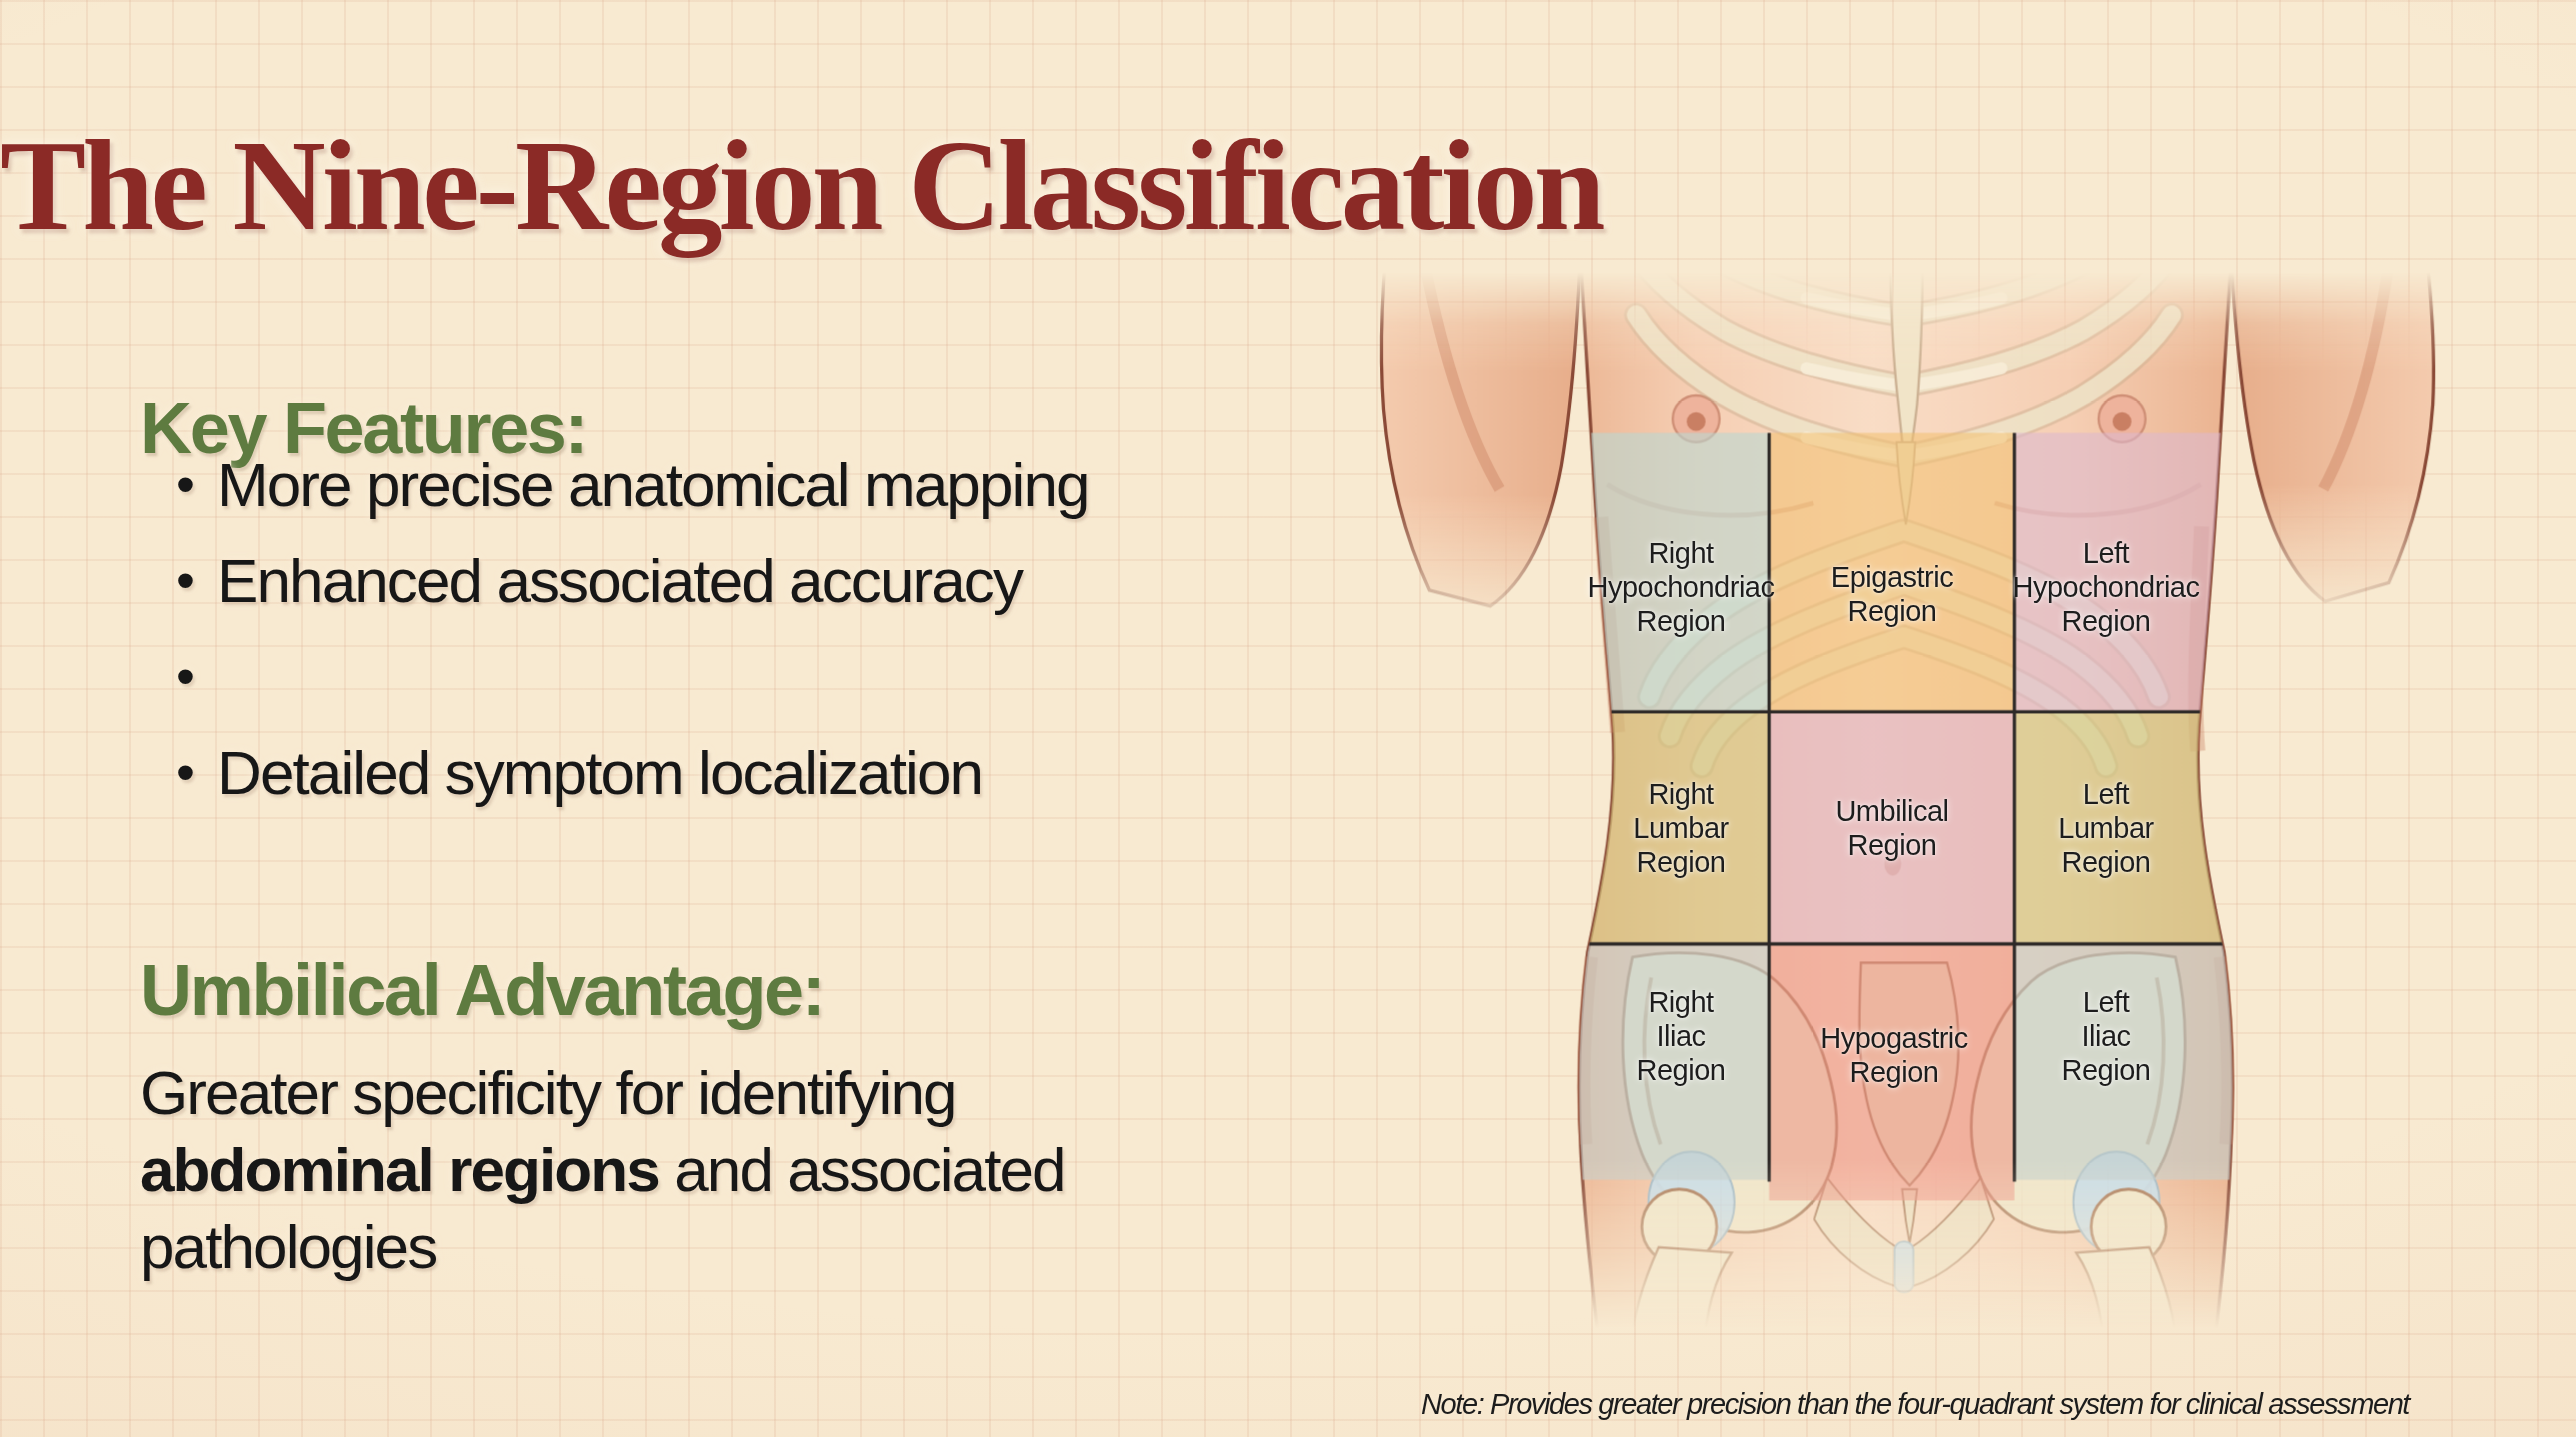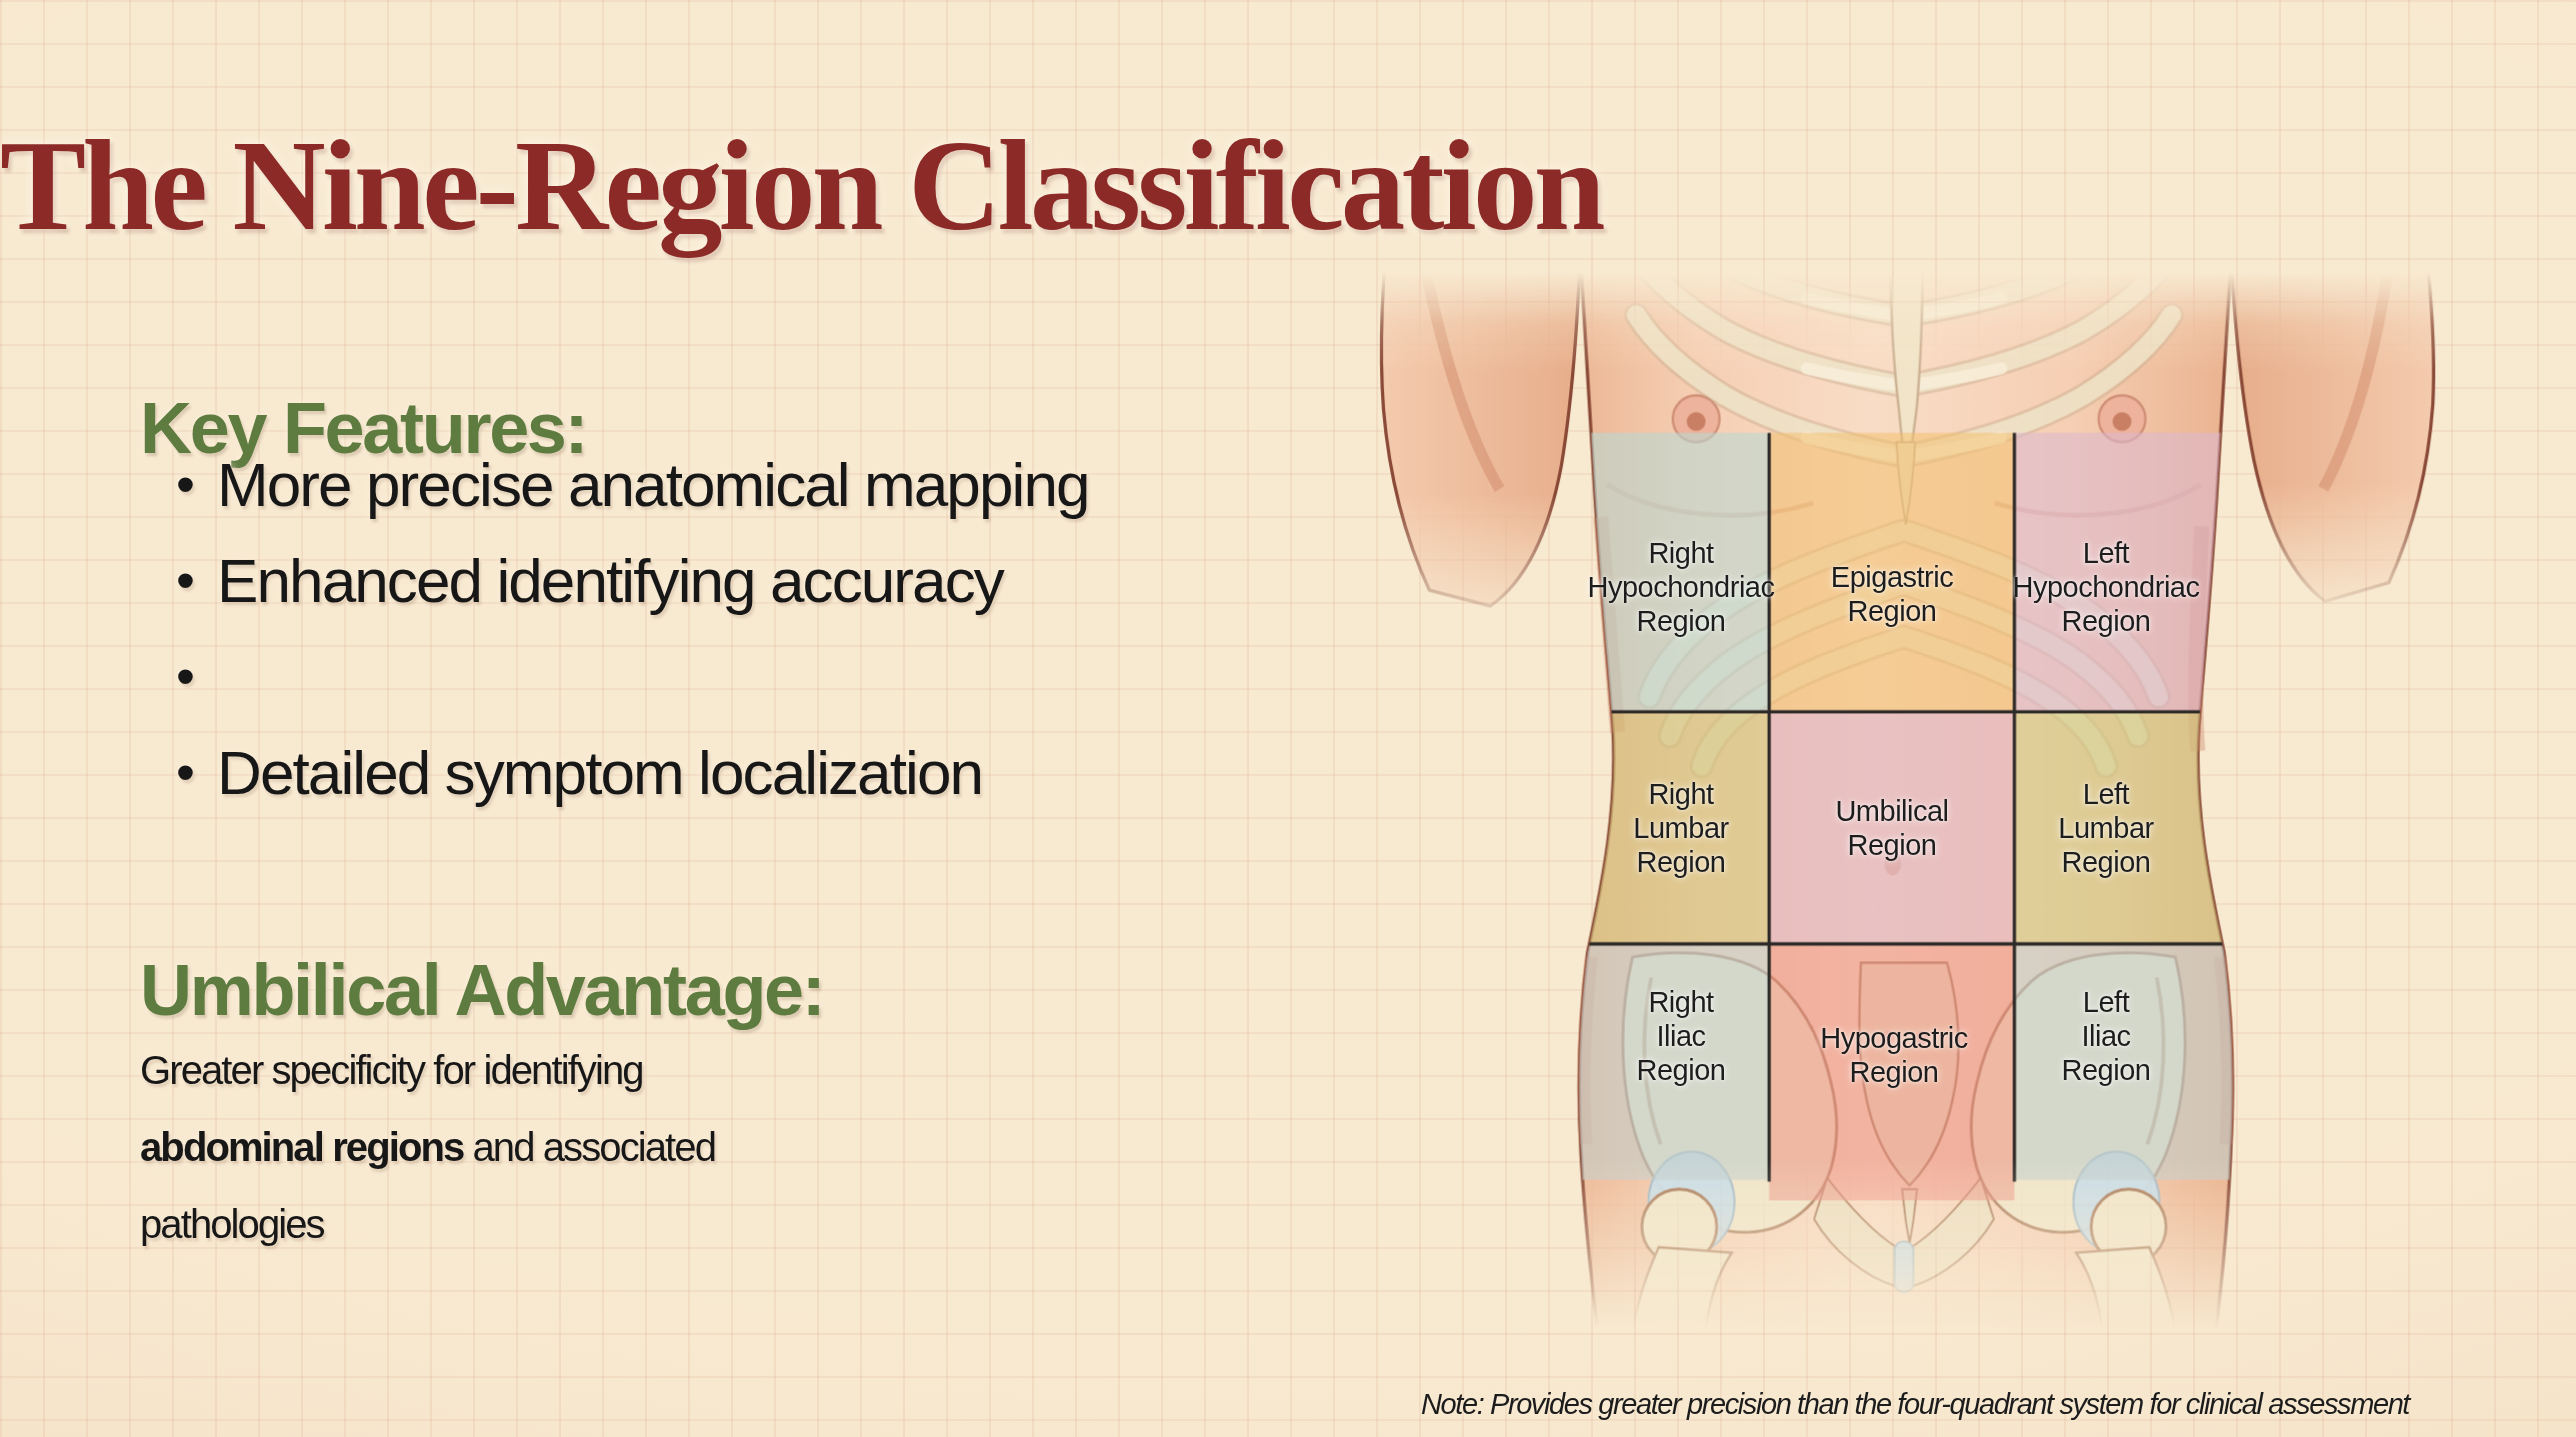--- a/index.html
+++ b/index.html
@@ -37,21 +37,21 @@
     position:absolute;left:140px;top:436px;margin:0;padding:0;list-style:none;
   }
   .kf-list li{
     height:96px;display:flex;align-items:center;white-space:nowrap;
     font-size:62px;letter-spacing:-1.9px;color:var(--c-text,#171717);
     text-shadow:0 0 9.4px rgba(253,240,220,.9), 1.9px 2.8px 2.8px rgba(120,80,55,.25);
   }
   .kf-list .bullet{font-size:54px;margin:0 24px 0 36px;}
   .ca-paragraph{
     position:absolute;left:140px;top:992px;
-    font-size:40px;line-height:77px;letter-spacing:-1.9px;
+    font-size:62px;line-height:77px;letter-spacing:-1.9px;
     color:var(--c-text,#171717);white-space:nowrap;
     text-shadow:0 0 9.4px rgba(253,240,220,.9), 1.9px 2.8px 2.8px rgba(120,80,55,.25);
   }
   .ca-paragraph .pline{display:block;}
   .ca-paragraph .b{font-weight:700;margin-top:40px;}
   .figure{
     position:absolute;left:1303px;top:208px;width:1273px;height:1161px;
   }
   .figure svg{position:absolute;left:0;top:0;}
   .region-label{
@@ -78,21 +78,21 @@
 
 <h2 class="heading kf-heading">Key Features:</h2>
 
 <ul class="kf-list">
   <li>
     <span class="bullet">•</span>
     <span>More precise anatomical mapping</span>
   </li>
   <li>
     <span class="bullet">•</span>
-    <span>Enhanced identifying accuracy</span>
+    <span>Enhanced associated accuracy</span>
   </li>
   <li>
     <span class="bullet">•</span>
   </li>
   <li>
     <span class="bullet">•</span>
     <span>Detailed symptom localization</span>
   </li>
 </ul>
 

